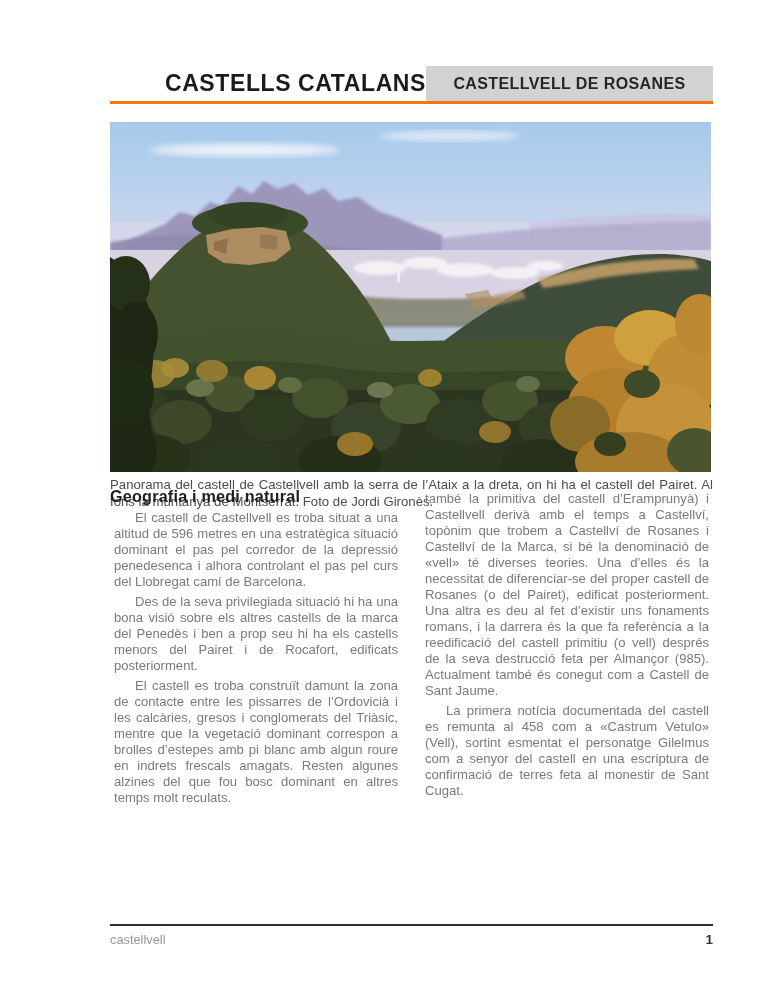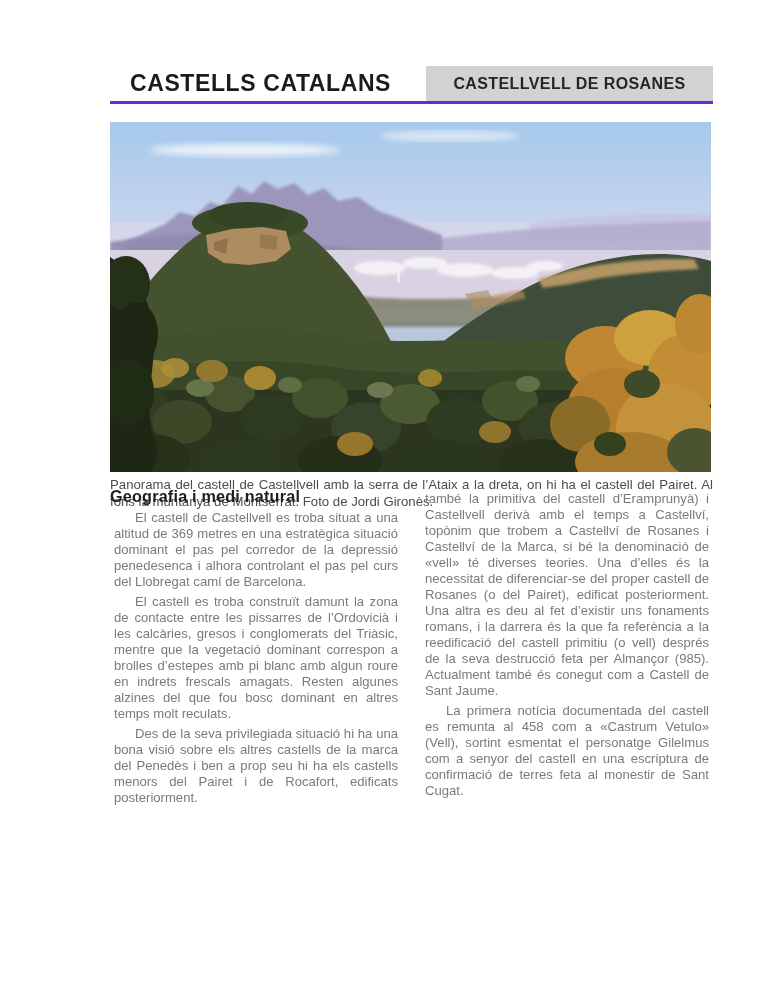--- a/index.html
+++ b/index.html
@@ -11,23 +11,23 @@
     background: #ffffff;
     overflow: hidden;
     font-family: "Liberation Sans", sans-serif;
   }
 
   
   .header {
     position: absolute;
     left: 110px; top: 65px;
     width: 603px; height: 39px;
-    border-bottom: 3px solid #6d28d9;
-    display: flex;
-    justify-content: space-between;
+    border-bottom: 3px solid #f97316;
+    display: flex;
+    justify-content: flex-end;
     align-items: flex-end;
   }
   .page-title {
     margin: 0;
     padding: 0 0 4px 20px;
     font-size: 23px;
     font-weight: bold;
     letter-spacing: 0.6px;
     color: #1b1b1b;
     white-space: nowrap;
@@ -233,24 +233,28 @@
       <ellipse cx="26" cy="212" rx="22" ry="32" fill="#1c2612"></ellipse>
       <ellipse cx="18" cy="270" rx="26" ry="34" fill="#202b15"></ellipse>
     </svg>
   </figure>
 
   <p class="photo-caption">Panorama del castell de Castellvell amb la serra de l’Ataix a la dreta, on hi ha el castell del Pairet. Al fons la muntanya de Montserrat. Foto de Jordi Gironès.</p>
 
   <main class="columns">
     <div class="col col-left">
       <h2>Geografia i medi natural</h2>
-      <p class="indent">El castell de Castellvell es troba situat a una altitud de 369 metres en una estratègica situació dominant el pas pel corredor de la depressió penedesenca i alhora controlant el pas pel curs del Llobregat camí de Barcelona.</p>
+      <p class="indent">El castell de Castellvell es troba situat a una altitud de 596 metres en una estratègica situació dominant el pas pel corredor de la depressió penedesenca i alhora controlant el pas pel curs del Llobregat camí de Barcelona.</p>
+      <p class="indent">Des de la seva privilegiada situació hi ha una bona visió sobre els altres castells de la marca del Penedès i ben a prop seu hi ha els castells menors del Pairet i de Rocafort, edificats posteriorment.</p>
       <p class="indent">El castell es troba construït damunt la zona de contacte entre les pissarres de l’Ordovicià i les calcàries, gresos i conglomerats del Triàsic, mentre que la vegetació dominant correspon a brolles d’estepes amb pi blanc amb algun roure en indrets frescals amagats. Resten algunes alzines del que fou bosc dominant en altres temps molt reculats.</p>
-      <p class="indent">Des de la seva privilegiada situació hi ha una bona visió sobre els altres castells de la marca del Penedès i ben a prop seu hi ha els castells menors del Pairet i de Rocafort, edificats posteriorment.</p>
     </div>
     <div class="col col-right">
       <p>també la primitiva del castell d’Eramprunyà) i Castellvell derivà amb el temps a Castellví, topònim que trobem a Castellví de Rosanes i Castellví de la Marca, si bé la denominació de «vell» té diverses teories. Una d’elles és la necessitat de diferenciar-se del proper castell de Rosanes (o del Pairet), edificat posteriorment. Una altra es deu al fet d’existir uns fonaments romans, i la darrera és la que fa referència a la reedificació del castell primitiu (o vell) després de la seva destrucció feta per Almançor (985). Actualment també és conegut com a Castell de Sant Jaume.</p>
       <p class="indent">La primera notícia documentada del castell es remunta al 458 com a «Castrum Vetulo» (Vell), sortint esmentat el personatge Gilelmus com a senyor del castell en una escriptura de confirmació de terres feta al monestir de Sant Cugat.</p>
     </div>
   </main>
 
+  <div class="footer">
+    <span class="footer-label">castellvell</span>
+    <span class="page-number">1</span>
+  </div>
 
 </div>
 
 </body></html>

